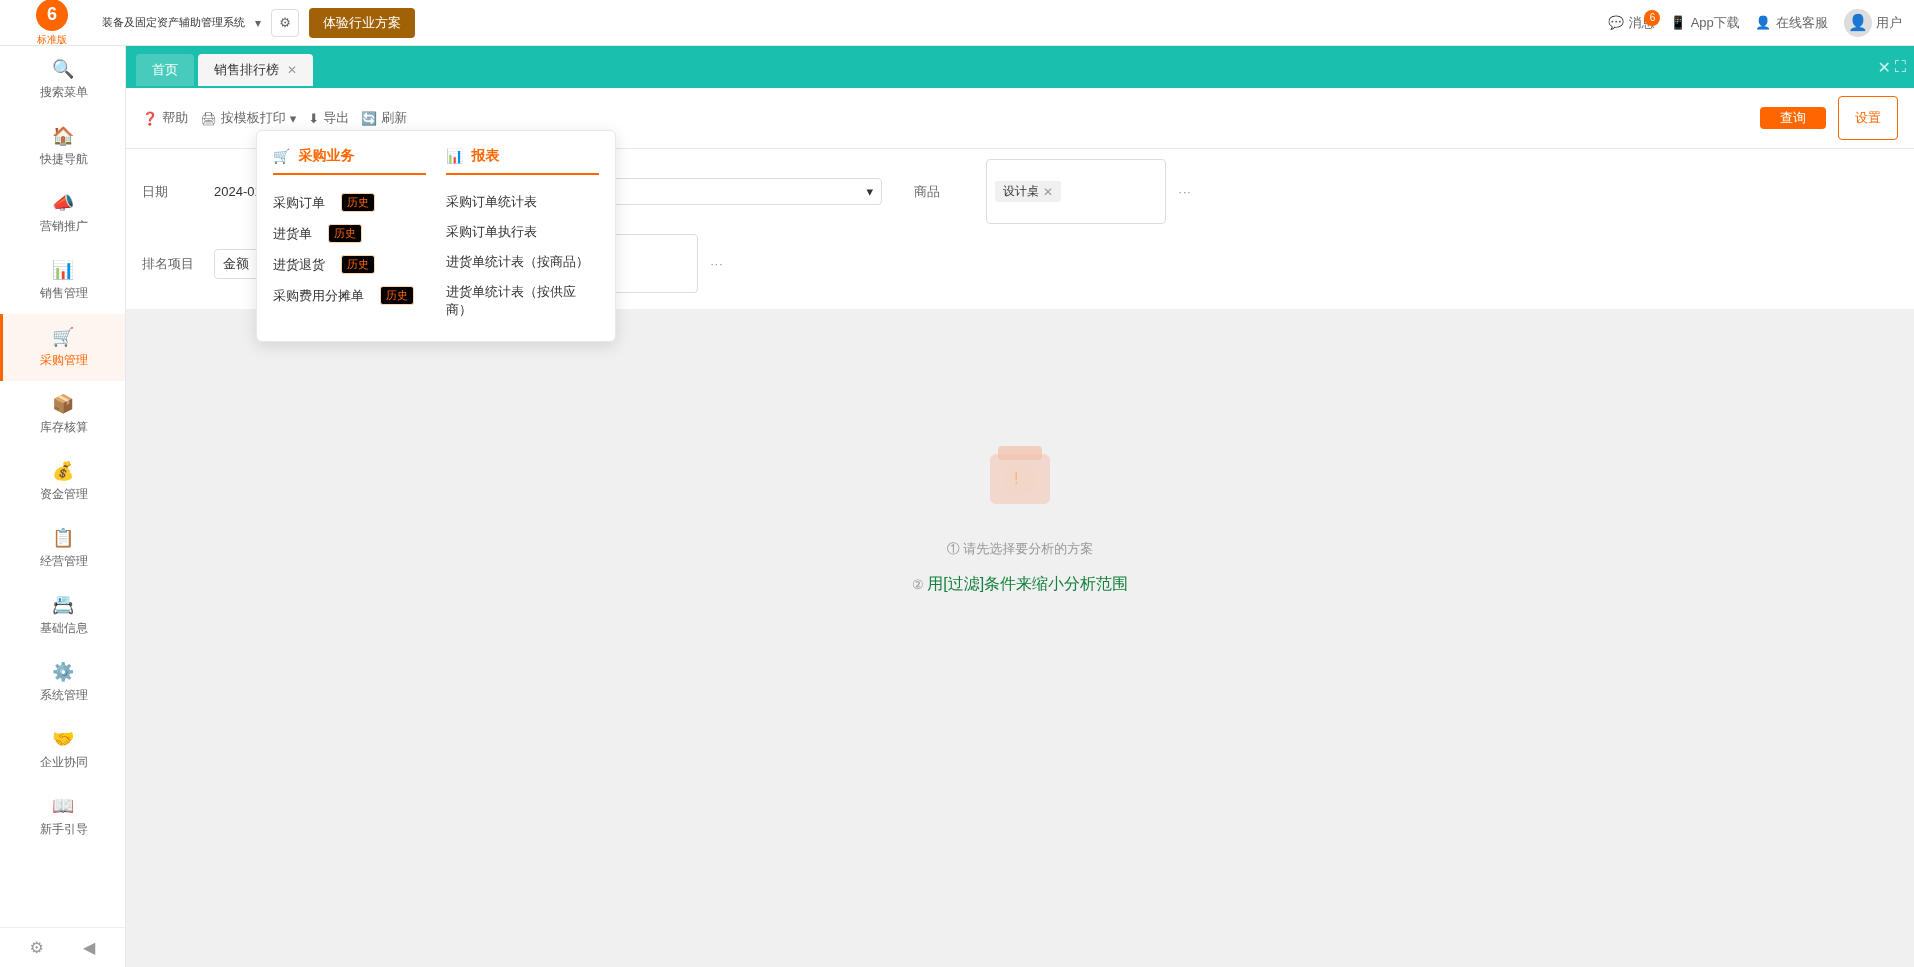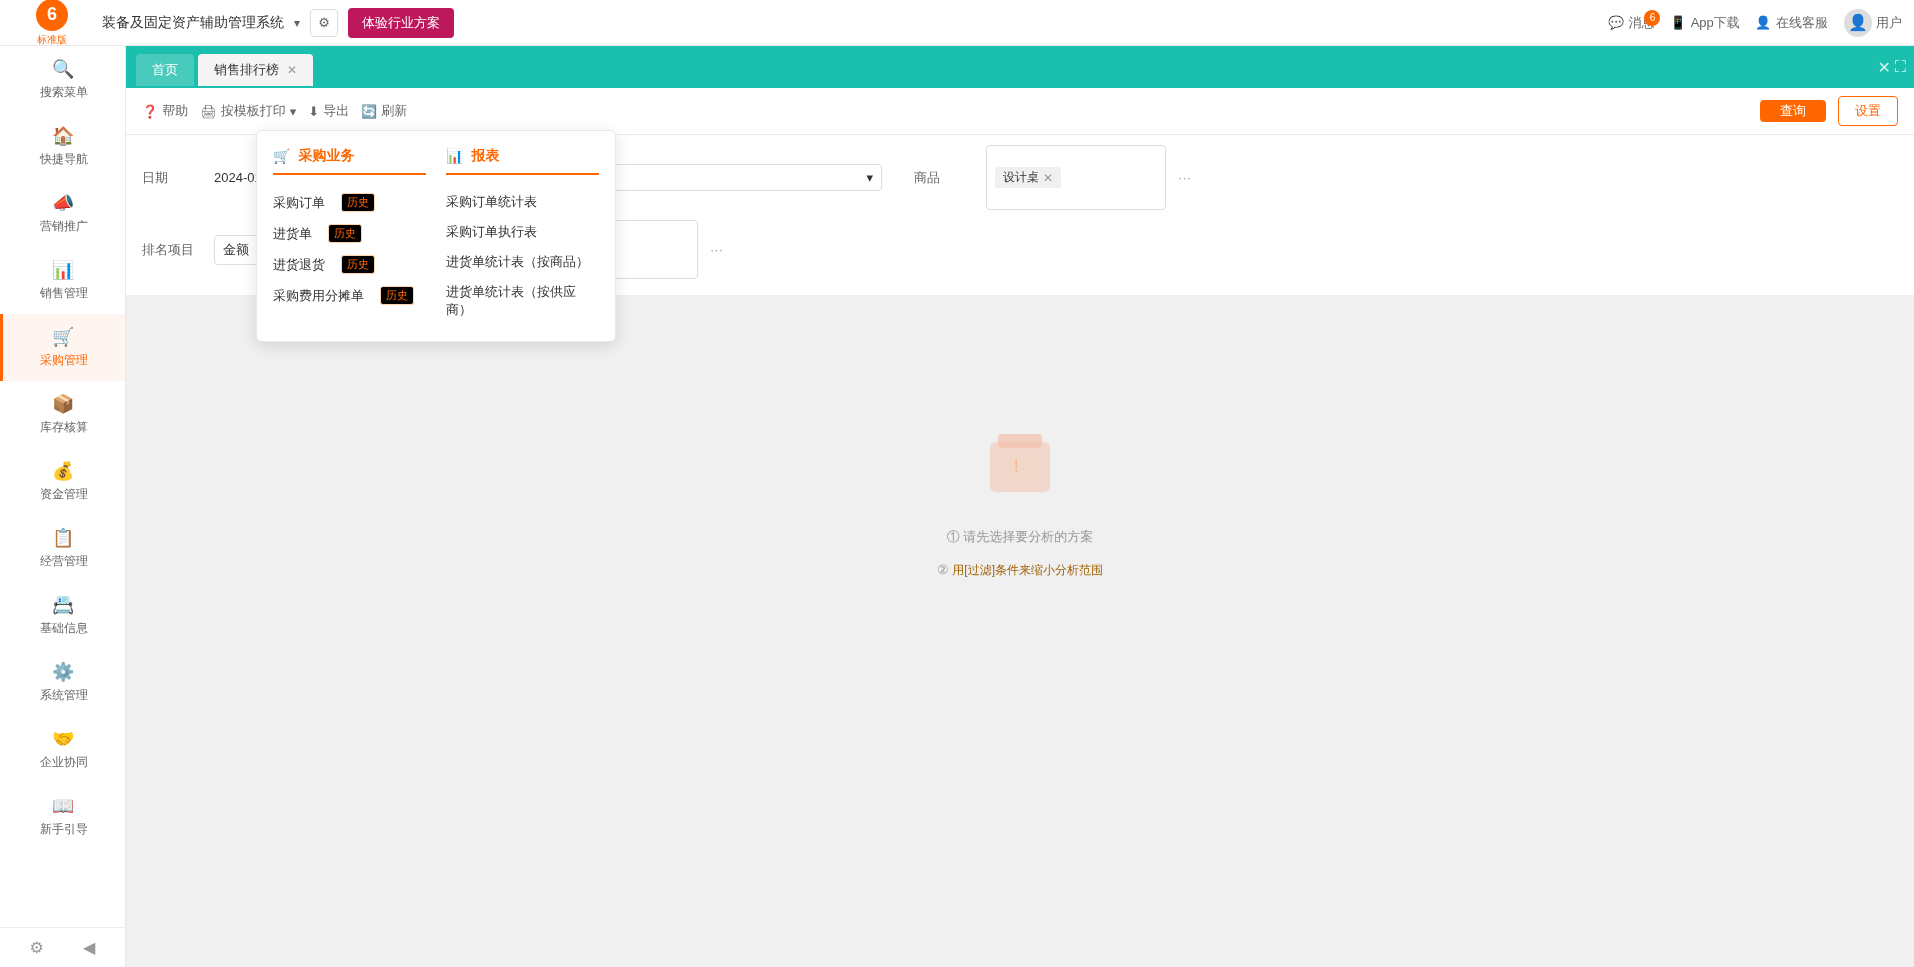--- a/index.html
+++ b/index.html
@@ -11,24 +11,24 @@
     .main-layout { display: flex; flex: 1; overflow: hidden; }
     .sidebar { width: 126px; background: #fff; border-right: 1px solid #e8e8e8; display: flex; flex-direction: column; flex-shrink: 0; }
     .content-area { flex: 1; display: flex; flex-direction: column; overflow: hidden; }
     .tab-bar { display: flex; align-items: center; background: #1bbfad; height: 42px; padding: 0 8px; flex-shrink: 0; }
     .content-body { flex: 1; background: #f0f0f0; overflow: auto; padding: 0; position: relative; }
 
     
     .logo-area { display: flex; flex-direction: column; align-items: center; width: 80px; flex-shrink: 0; }
     .logo-icon { width: 32px; height: 32px; background: #f60; border-radius: 50%; display: flex; align-items: center; justify-content: center; color: #fff; font-size: 18px; font-weight: bold; }
     .logo-text { font-size: 10px; color: #f60; margin-top: 2px; }
-    .system-title { color: #333; font-size: 14px; font-weight: 500; }
+    .system-title { color: #333; font-size: 11px; font-weight: 500; }
     .dropdown-arrow { color: #666; font-size: 12px; cursor: pointer; }
     .settings-btn { width: 28px; height: 28px; border: 1px solid #ddd; border-radius: 4px; display: flex; align-items: center; justify-content: center; cursor: pointer; color: #666; }
-    .industry-btn { background: #be185d; color: #fff; border: none; border-radius: 4px; padding: 6px 14px; cursor: pointer; font-size: 13px; }
+    .industry-btn { background: #a16207; color: #fff; border: none; border-radius: 4px; padding: 6px 14px; cursor: pointer; font-size: 13px; }
     .top-right { margin-left: auto; display: flex; align-items: center; gap: 16px; }
     .top-right-item { display: flex; align-items: center; gap: 4px; color: #666; cursor: pointer; font-size: 13px; }
     .badge { background: #f60; color: #fff; border-radius: 50%; width: 16px; height: 16px; font-size: 10px; display: flex; align-items: center; justify-content: center; position: absolute; top: -4px; right: -6px; }
     .badge-wrap { position: relative; }
     .avatar { width: 28px; height: 28px; border-radius: 50%; background: #ddd; display: flex; align-items: center; justify-content: center; color: #666; font-size: 16px; }
 
     
     .sidebar-item { display: flex; flex-direction: column; align-items: center; padding: 12px 0; cursor: pointer; color: #666; font-size: 12px; gap: 4px; border-left: 3px solid transparent; }
     .sidebar-item.active { color: #f60; border-left: 3px solid #f60; background: #fff5f0; }
     .sidebar-item .icon { font-size: 18px; }
@@ -41,21 +41,21 @@
     .tab.active { background: #f5f5f5; color: #333; }
     .tab .close-x { margin-left: 8px; font-size: 12px; color: #999; }
     .tab-spacer { flex: 1; }
     .tab-close-all { color: rgba(255,255,255,0.8); cursor: pointer; font-size: 16px; margin-right: 4px; }
     .tab-expand { color: rgba(255,255,255,0.8); cursor: pointer; font-size: 16px; }
 
     
     .toolbar { display: flex; align-items: center; background: #fff; padding: 8px 16px; gap: 12px; border-bottom: 1px solid #e8e8e8; flex-shrink: 0; }
     .toolbar-btn { display: flex; align-items: center; gap: 4px; color: #666; cursor: pointer; font-size: 13px; }
     .query-btn { background: #f60; color: #fff; border: none; border-radius: 4px; padding: 2px 20px; cursor: pointer; font-size: 13px; }
-    .set-btn { background: #fff; color: #f60; border: 1px solid #f60; border-radius: 4px; padding: 5px 16px; cursor: pointer; font-size: 13px; }
+    .set-btn { background: #fff; color: #f60; border: 1px solid #f60; border-radius: 4px; padding: 12px 16px; cursor: pointer; font-size: 13px; }
     .toolbar-spacer { flex: 1; }
     .filter-row { display: flex; align-items: center; gap: 12px; margin-bottom: 10px; }
     .filter-label { color: #666; font-size: 13px; width: 60px; flex-shrink: 0; }
     .filter-select { border: 1px solid #ddd; border-radius: 4px; padding: 5px 8px; font-size: 13px; color: #333; display: flex; align-items: center; gap: 6px; min-width: 120px; cursor: pointer; }
     .filter-input { border: 1px solid #ddd; border-radius: 4px; padding: 21px 8px; font-size: 13px; color: #333; min-width: 200px; }
     .date-range { display: flex; align-items: center; gap: 6px; font-size: 13px; color: #333; }
     .date-link { color: #1bbfad; cursor: pointer; }
     .tag { display: inline-flex; align-items: center; background: #f0f0f0; border-radius: 3px; padding: 2px 8px; font-size: 12px; color: #333; gap: 4px; }
     .tag .remove { color: #999; cursor: pointer; }
     .collapse-btn { color: #1bbfad; cursor: pointer; font-size: 13px; display: flex; align-items: center; gap: 4px; }
@@ -67,21 +67,21 @@
     .menu-col { flex: 1; }
     .menu-col-title { display: flex; align-items: center; gap: 8px; font-size: 14px; font-weight: 600; color: #f60; margin-bottom: 12px; padding-bottom: 8px; border-bottom: 2px solid #f60; }
     .menu-col-title.reports { color: #f60; border-bottom-color: #f60; }
     .menu-item-row { display: flex; align-items: center; gap: 16px; padding: 6px 0; cursor: pointer; color: #333; font-size: 13px; }
     .hist-badge { background: #000000; color: #f60; border: 1px solid #ffd4a8; border-radius: 3px; padding: 1px 5px; font-size: 11px; }
 
     
     .empty-state { display: flex; flex-direction: column; align-items: center; justify-content: center; height: 400px; gap: 16px; }
     .empty-img { width: 100px; height: 100px; opacity: 0.6; }
     .empty-text { color: #999; font-size: 13px; }
-    .empty-sub { color: #a16207; font-size: 12px; text-align: center; }
+    .empty-sub { color: #15803d; font-size: 16px; text-align: center; }
   </style>
 </head>
 <body>
 
 <div class="app-container">
 
   <div class="top-bar">
     <div class="logo-area">
       <div class="logo-icon">6</div>
       <div class="logo-text">标准版</div>

